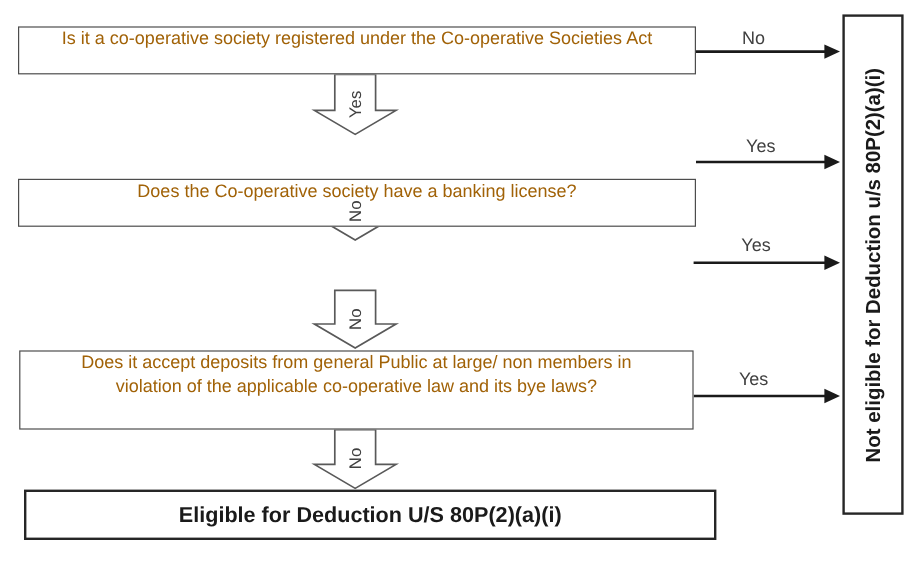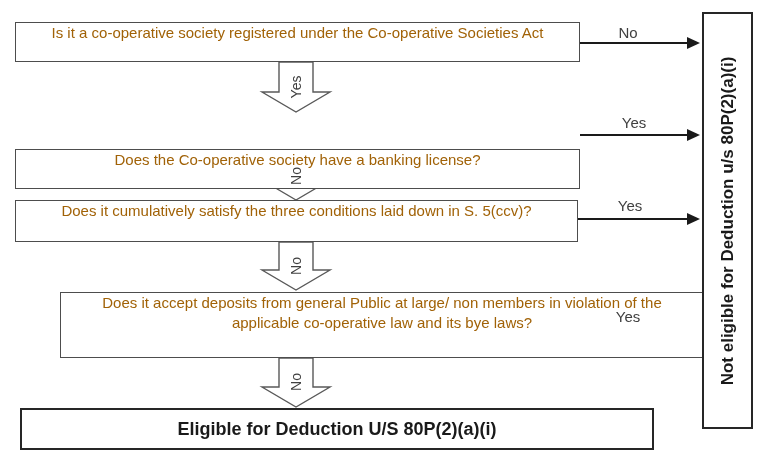--- a/index.html
+++ b/index.html
@@ -114,29 +114,26 @@
   </svg>
 
   <div class="qbox" style="left:15px; top:22px; width:565px; height:40px;">
     <span>Is it a co-operative society registered under the Co-operative Societies Act</span>
   </div>
 
   <div class="qbox" style="left:15px; top:113px; width:565px; height:40px;margin-top:36px;">
     <span>Does the Co-operative society have a banking license?</span>
   </div>
 
-  <div class="qbox" style="left:15px; top:200px; width:563px; height:42px;">
-    <span>Does it cumulatively satisfy the three conditions laid down in S. 5(ccv)?</span>
-  </div>
 
-  <div class="qbox" style="left:16px; top:292px; width:644px; height:66px; padding:0 28px;margin-left:44px;">
+  <div class="qbox" style="left:16px; top:292px; width:562px; height:66px; padding:0 28px;">
     <span>Does it accept deposits from general Public at large/ non members in violation of the applicable co-operative law and its bye laws?</span>
   </div>
 
-  <div class="resultbox eligible" style="left:20px; top:408px; width:634px; height:42px;">
+  <div class="resultbox eligible" style="left:20px; top:408px; width:577px; height:42px;">
     <span>Eligible for Deduction U/S 80P(2)(a)(i)</span>
   </div>
 
   <div class="resultbox" style="left:702px; top:12px; width:51px; height:417px;">
     <span class="noteligible-text">Not eligible for Deduction u/s 80P(2)(a)(i)</span>
   </div>
 
   <span class="vlabel" style="left:296px; top:87px;">Yes</span>
   <span class="vlabel" style="left:296px; top:176px;">No</span>
   <span class="vlabel" style="left:296px; top:266px;">No</span>

